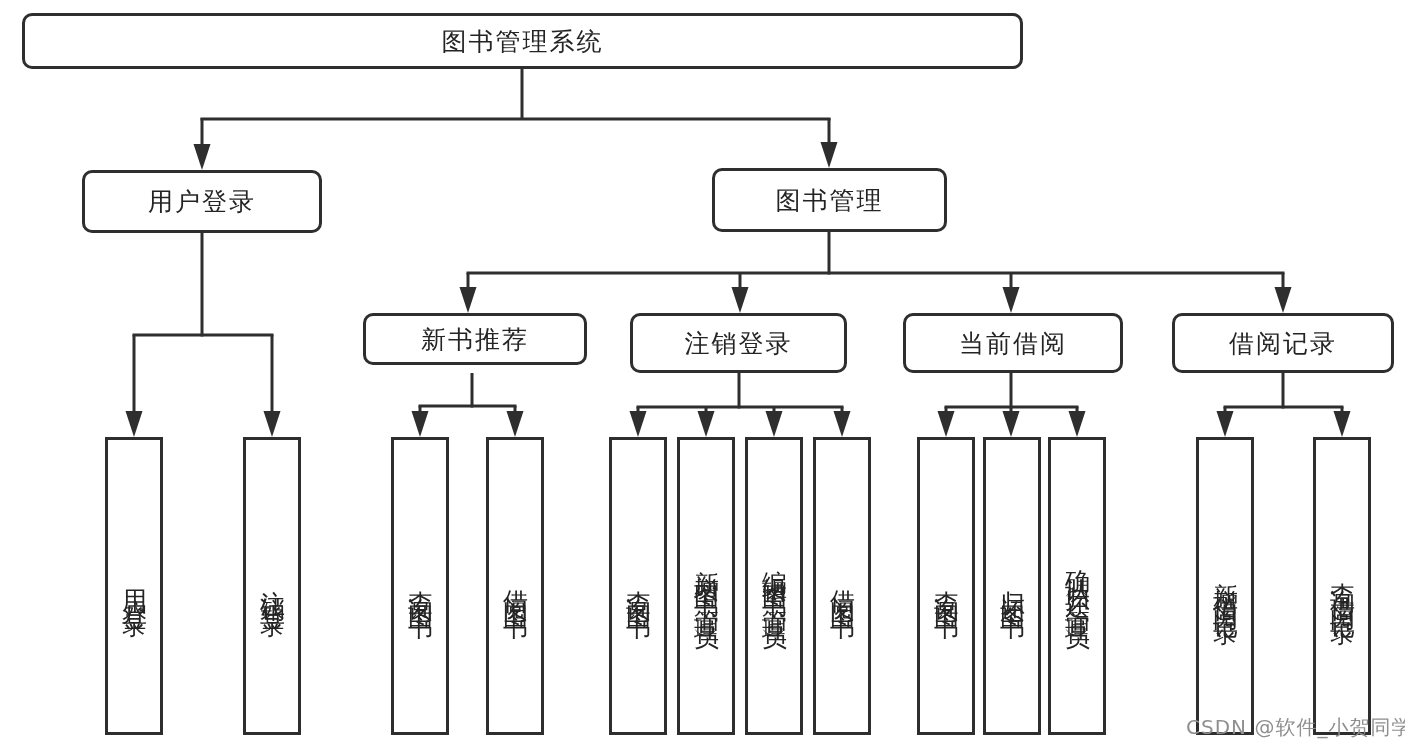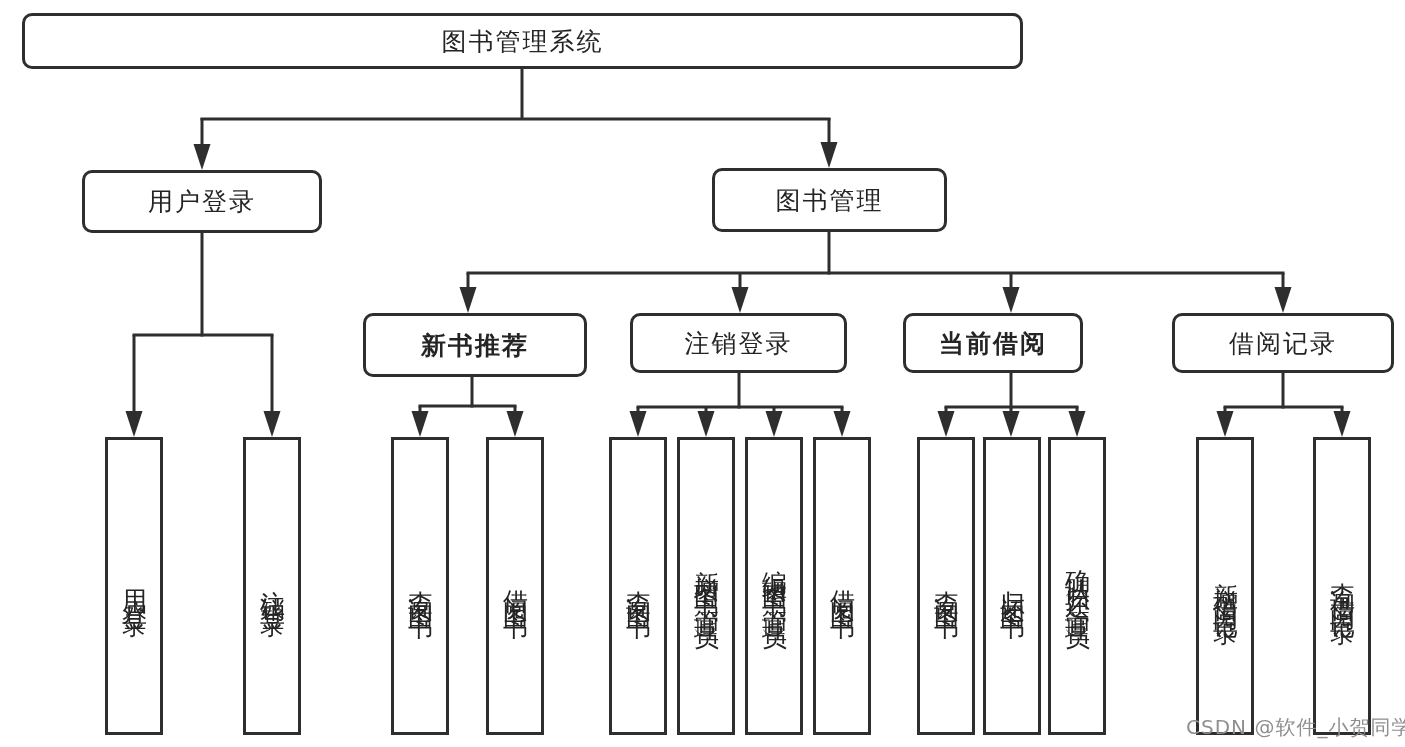--- a/index.html
+++ b/index.html
@@ -136,23 +136,23 @@
       <line x1="1342" y1="407" x2="1342" y2="413"></line>
       <polygon points="1333.5,411 1350.5,411 1342,437" stroke="none"></polygon>
     </g>
   </svg>
 
   <div class="node hbox" style="left:22px; top:13px; width:1001px; height:56px;">图书管理系统</div>
 
   <div class="node hbox" style="left:82px; top:170px; width:240px; height:63px;">用户登录</div>
   <div class="node hbox" style="left:712px; top:168px; width:235px; height:64px;">图书管理</div>
 
-  <div class="node hbox" style="left:363px; top:313px; width:224px; height:64px;font-weight:bold;">新书推荐</div>
+  <div class="node hbox" style="left:363px; top:313px; width:224px; height:52px;">新书推荐</div>
   <div class="node hbox" style="left:630px; top:313px; width:217px; height:60px;">注销登录</div>
-  <div class="node hbox" style="left:903px; top:313px; width:180px; height:60px;font-weight:bold;">当前借阅</div>
+  <div class="node hbox" style="left:903px; top:313px; width:220px; height:60px;">当前借阅</div>
   <div class="node hbox" style="left:1172px; top:313px; width:222px; height:60px;">借阅记录</div>
 
   <div class="node vbox" style="left:105px; top:437px; width:58px; height:298px;">
     <span>用户登录</span>
   </div>
   <div class="node vbox" style="left:243px; top:437px; width:58px; height:298px;">
     <span>注销登录</span>
   </div>
 
   <div class="node vbox" style="left:391px; top:437px; width:58px; height:298px;">

